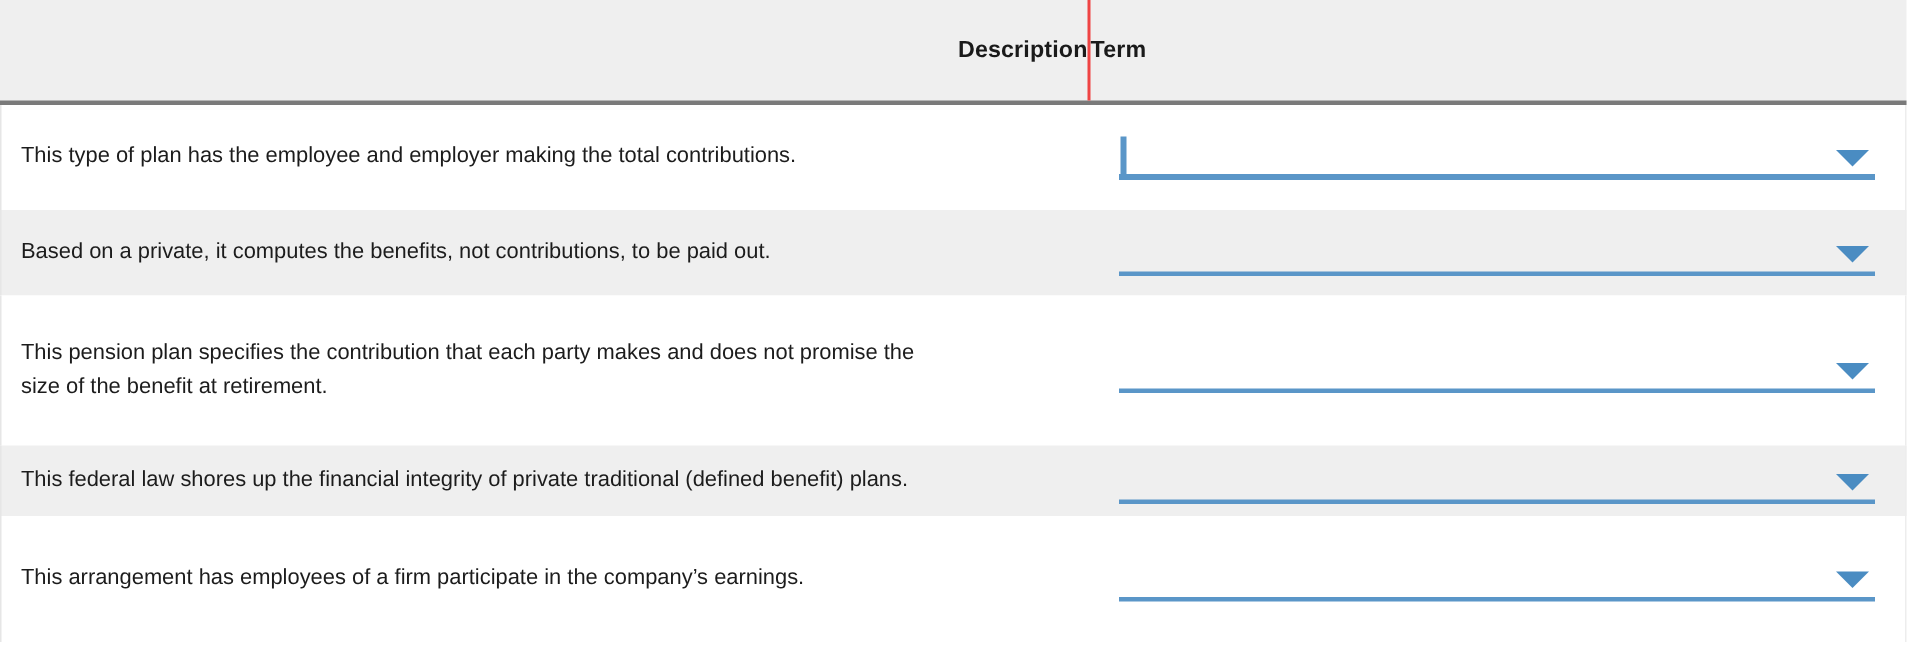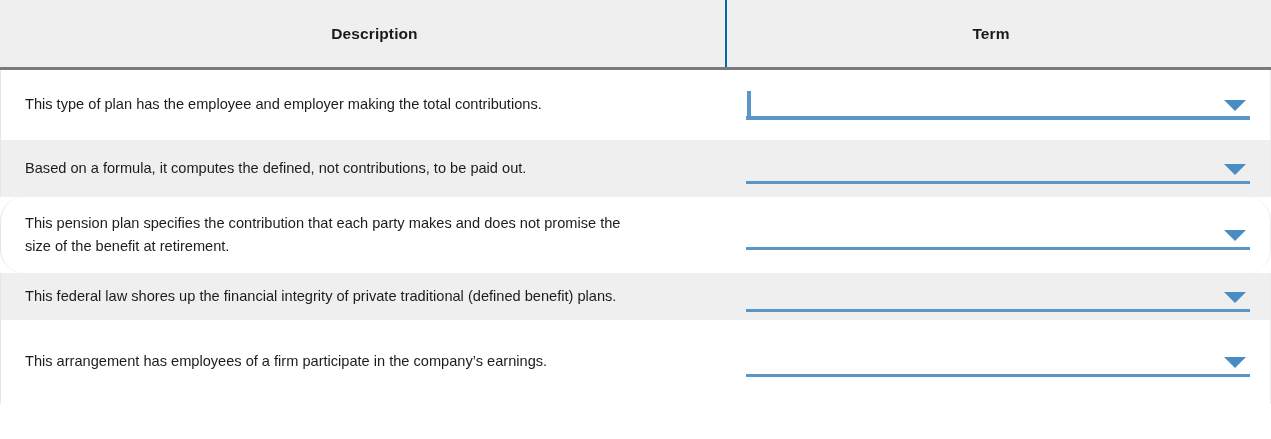--- a/index.html
+++ b/index.html
@@ -35,50 +35,50 @@
     align-items: center;
     box-sizing: border-box;
     font-size: 15.5px;
     font-weight: bold;
     color: #1a1a1a;
     letter-spacing: .1px;
   }
   .th-description {
     width: 727px;
     padding-left: 24px;
-    justify-content: center;
-    border-right: 2px solid #0369a1;
+    justify-content: flex-end;
+    border-right: 2px solid #ef4444;
   }
   .th-term {
     width: 544px;
-    justify-content: center;
+    justify-content: flex-start;
     padding-right: 16px;
   }
 
   
   .row {
     display: flex;
     box-sizing: border-box;
     border-left: 1px solid #e6e6e6;
     border-right: 1px solid #ededed;
     background: #ffffff;
   }
   .row.alt {
     background: #efefef;
   }
   .row.h70  { height: 70px; }
   .row.h57  { height: 57px; }
-  .row.h100 { height: 76px; border-radius: 24px; }
+  .row.h100 { height: 100px; }
   .row.h58  { height: 47px; }
   .row.h84  { height: 84px; }
 
   .cell-desc {
     width: 727px;
     box-sizing: border-box;
-    padding-left: 24px;
+    padding-left: 13px;
     padding-right: 18px;
     display: flex;
     flex-direction: column;
     justify-content: center;
     font-size: 14.6px;
     color: #1c1c1c;
     line-height: 1.45;
   }
   .cell-desc .line {
     display: block;
@@ -170,21 +170,21 @@
         <div class="dd-caret"></div>
         <div class="dd-value"></div>
         <div class="dd-arrow"></div>
         <div class="dd-underline"></div>
       </div>
     </div>
   </div>
 
   <div class="row alt h57">
     <div class="cell-desc">
-      <span class="line">Based on a formula, it computes the defined, not contributions, to be paid out.</span>
+      <span class="line">Based on a private, it computes the benefits, not contributions, to be paid out.</span>
     </div>
     <div class="cell-term">
       <div class="dropdown">
 
         <div class="dd-value"></div>
         <div class="dd-arrow"></div>
         <div class="dd-underline"></div>
       </div>
     </div>
   </div>

